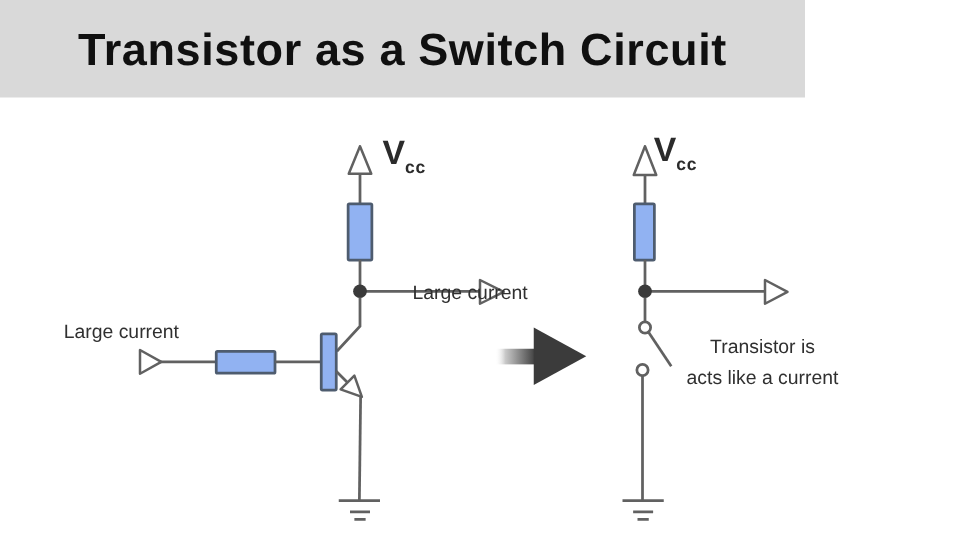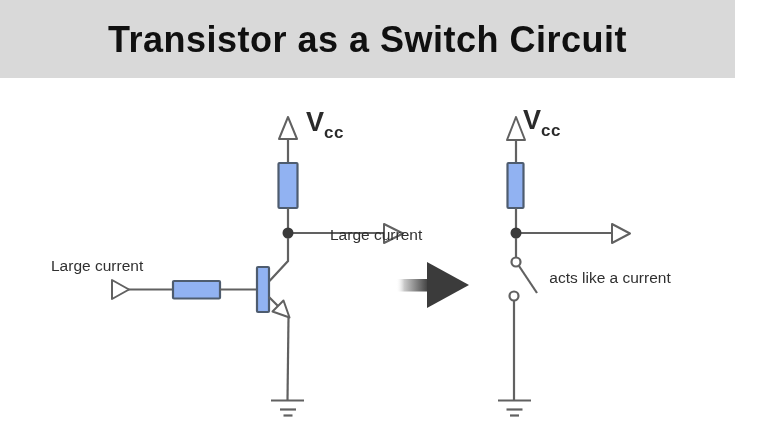--- a/index.html
+++ b/index.html
@@ -12,21 +12,21 @@
     --dot-color:#3a3a3a;
     --dark-arrow:#3b3b3b;
     --bg:#ffffff;
   }
   *{margin:0;padding:0;box-sizing:border-box;}
   html,body{width:768px;height:432px;overflow:hidden;background:var(--bg);}
   body{font-family:"Liberation Sans",sans-serif;}
   .stage{position:relative;width:768px;height:432px;background:var(--bg);}
 
   .banner{
-    position:absolute;left:0;top:0;width:735px;height:78px;
+    position:absolute;left:0;top:0;width:644px;height:78px;
     background:var(--banner-bg);
     display:flex;align-items:center;justify-content:center;
   }
   .banner h1{
     font-size:36px;font-weight:700;color:var(--title-color);
     letter-spacing:0.5px;padding-top:2px;
   }
 
   .circuit-svg{position:absolute;left:0;top:0;width:768px;height:432px;}
 
@@ -41,21 +41,21 @@
     position:absolute;color:var(--label-color);
     font-size:15.5px;line-height:1.2;white-space:nowrap;
   }
   .label-small-current{left:51px;top:257px;}
   .label-large-current{left:330px;top:197px;margin-top:29px;}
 
   .vcc{
     position:absolute;color:#2b2b2b;font-weight:700;white-space:nowrap;
   }
   .vcc .v{font-size:27px;}
-  .vcc .sub{font-size:17px;vertical-align:-7px;letter-spacing:0.5px;text-align:right;}
+  .vcc .sub{font-size:14px;vertical-align:-7px;letter-spacing:0.5px;text-align:right;}
   .vcc-left{left:306px;top:107px;}
   .vcc-right{left:523px;top:105px;}
 
   .switch-note{
     position:absolute;left:540px;top:265px;width:140px;
     text-align:center;color:var(--label-color);
     font-size:15.5px;line-height:25px;white-space:nowrap;
   }
 </style>
 </head>
@@ -145,16 +145,17 @@
 
   <div class="vcc vcc-left">
     <span class="v">V</span><span class="sub">cc</span>
   </div>
 
   <div class="vcc vcc-right">
     <span class="v">V</span><span class="sub">cc</span>
   </div>
 
   <div class="switch-note">
+    <div>Transistor is</div>
     <div>acts like a current</div>
   </div>
 
 </div>
 
 </body></html>

